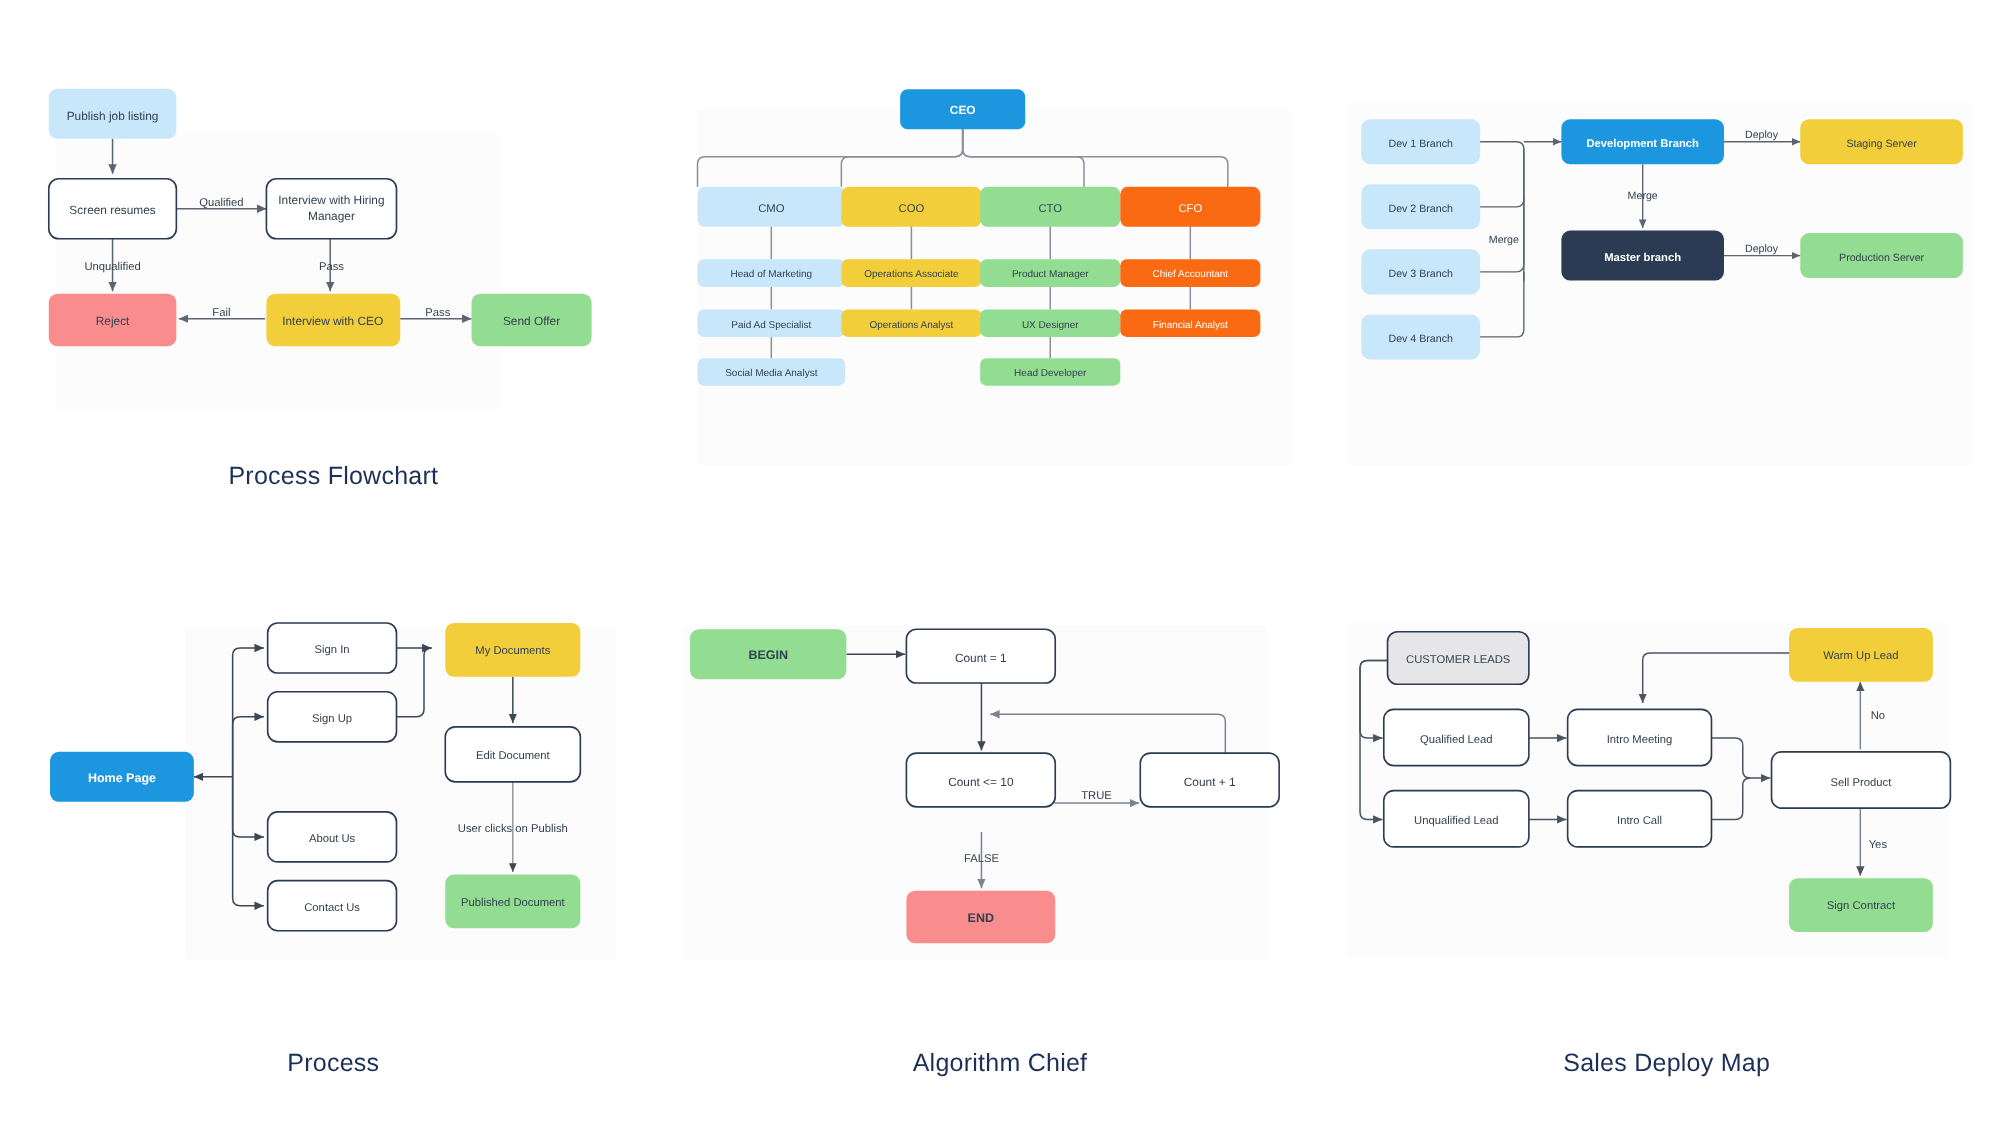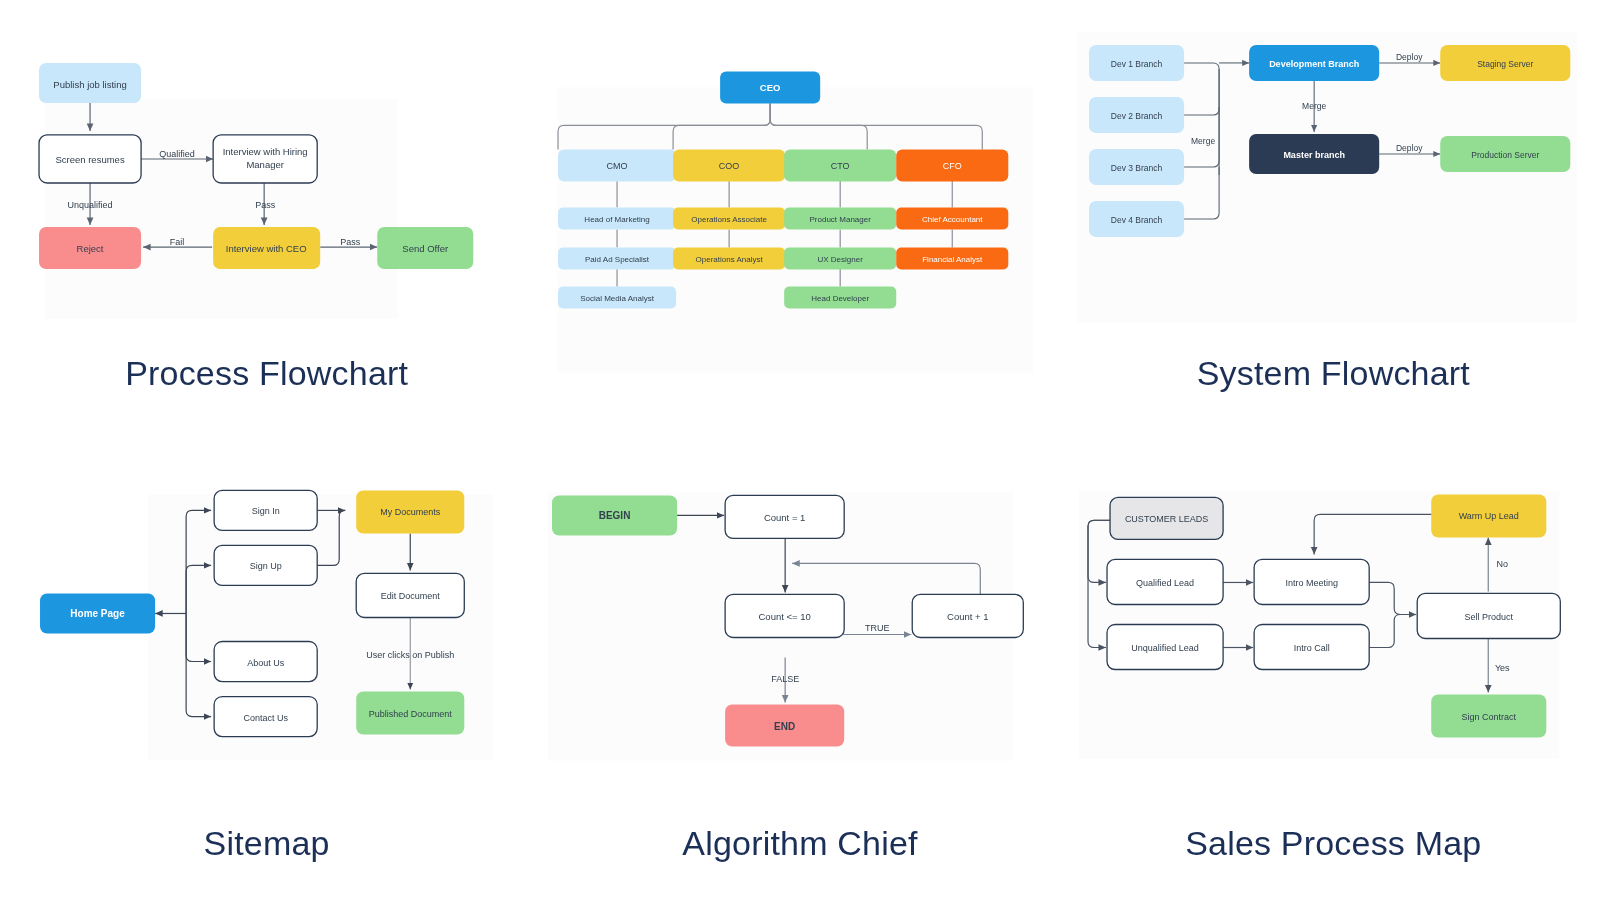--- a/index.html
+++ b/index.html
@@ -23,21 +23,21 @@
     align-items: center;
   }
   .canvas {
     position: relative;
     width: 100%;
     flex: 1 1 auto;
   }
   .canvas svg { display: block; width: 100%; height: 100%; }
   .caption {
     color: #1b2f57;
-    font-size: 34px;
+    font-size: 20px;
     font-weight: 400;
     letter-spacing: .2px;
     text-align: center;
     white-space: nowrap;
   }
   .r1 .caption { padding-bottom: 62px; }
   .r2 .caption { padding-bottom: 46px; }
 
   
   text { font-family: "Liberation Sans", sans-serif; }
@@ -263,21 +263,20 @@
         </g>
 
         <g font-size="8.5" fill="#32404f" text-anchor="middle">
           <text x="136" y="137">Merge</text>
           <text x="247" y="102">Merge</text>
           <text x="342" y="53">Deploy</text>
           <text x="342" y="144">Deploy</text>
         </g>
       </svg>
     </div>
-    <div class="caption">System Flowchart</div>
   </div>
 
   <div class="cell r2">
     <div class="canvas">
       <svg viewBox="0 0 533 330" preserveAspectRatio="xMidYMid meet">
         <defs>
           <marker id="ar-m" viewBox="0 0 10 10" refX="9" refY="5" markerWidth="7" markerHeight="7" orient="auto-start-reverse">
             <path d="M0,1 L9,5 L0,9 z" fill="#3c4654"></path>
           </marker>
         </defs>
@@ -333,21 +332,21 @@
           <text x="410" y="125" text-anchor="middle" font-size="9" fill="#32404f">Edit Document</text>
         </g>
         <g>
           <rect x="356" y="217" width="108" height="43" rx="7" fill="#92dd92"></rect>
           <text x="410" y="242" text-anchor="middle" font-size="9" fill="#32404f">Published Document</text>
         </g>
 
         <text x="410" y="183" text-anchor="middle" font-size="9" fill="#32404f">User clicks on Publish</text>
       </svg>
     </div>
-    <div class="caption">Sitemap</div>
+    <div class="caption">Process</div>
   </div>
 
   <div class="cell r2">
     <div class="canvas">
       <svg viewBox="0 0 533 330" preserveAspectRatio="xMidYMid meet">
         <defs>
           <marker id="ar-a" viewBox="0 0 10 10" refX="9" refY="5" markerWidth="7" markerHeight="7" orient="auto-start-reverse">
             <path d="M0,1 L9,5 L0,9 z" fill="#3c4654"></path>
           </marker>
           <marker id="ar-al" viewBox="0 0 10 10" refX="9" refY="5" markerWidth="7" markerHeight="7" orient="auto-start-reverse">
@@ -456,16 +455,16 @@
           <rect x="364" y="220" width="115" height="43" rx="7" fill="#92dd92"></rect>
           <text x="421.5" y="245" text-anchor="middle" font-size="9" fill="#32404f">Sign Contract</text>
         </g>
 
         <g font-size="9" fill="#32404f" text-anchor="middle">
           <text x="435" y="93">No</text>
           <text x="435" y="196">Yes</text>
         </g>
       </svg>
     </div>
-    <div class="caption">Sales Process Map</div>
+    <div class="caption">Sales Deploy Map</div>
   </div>
 
 </div>
 
 </body></html>

